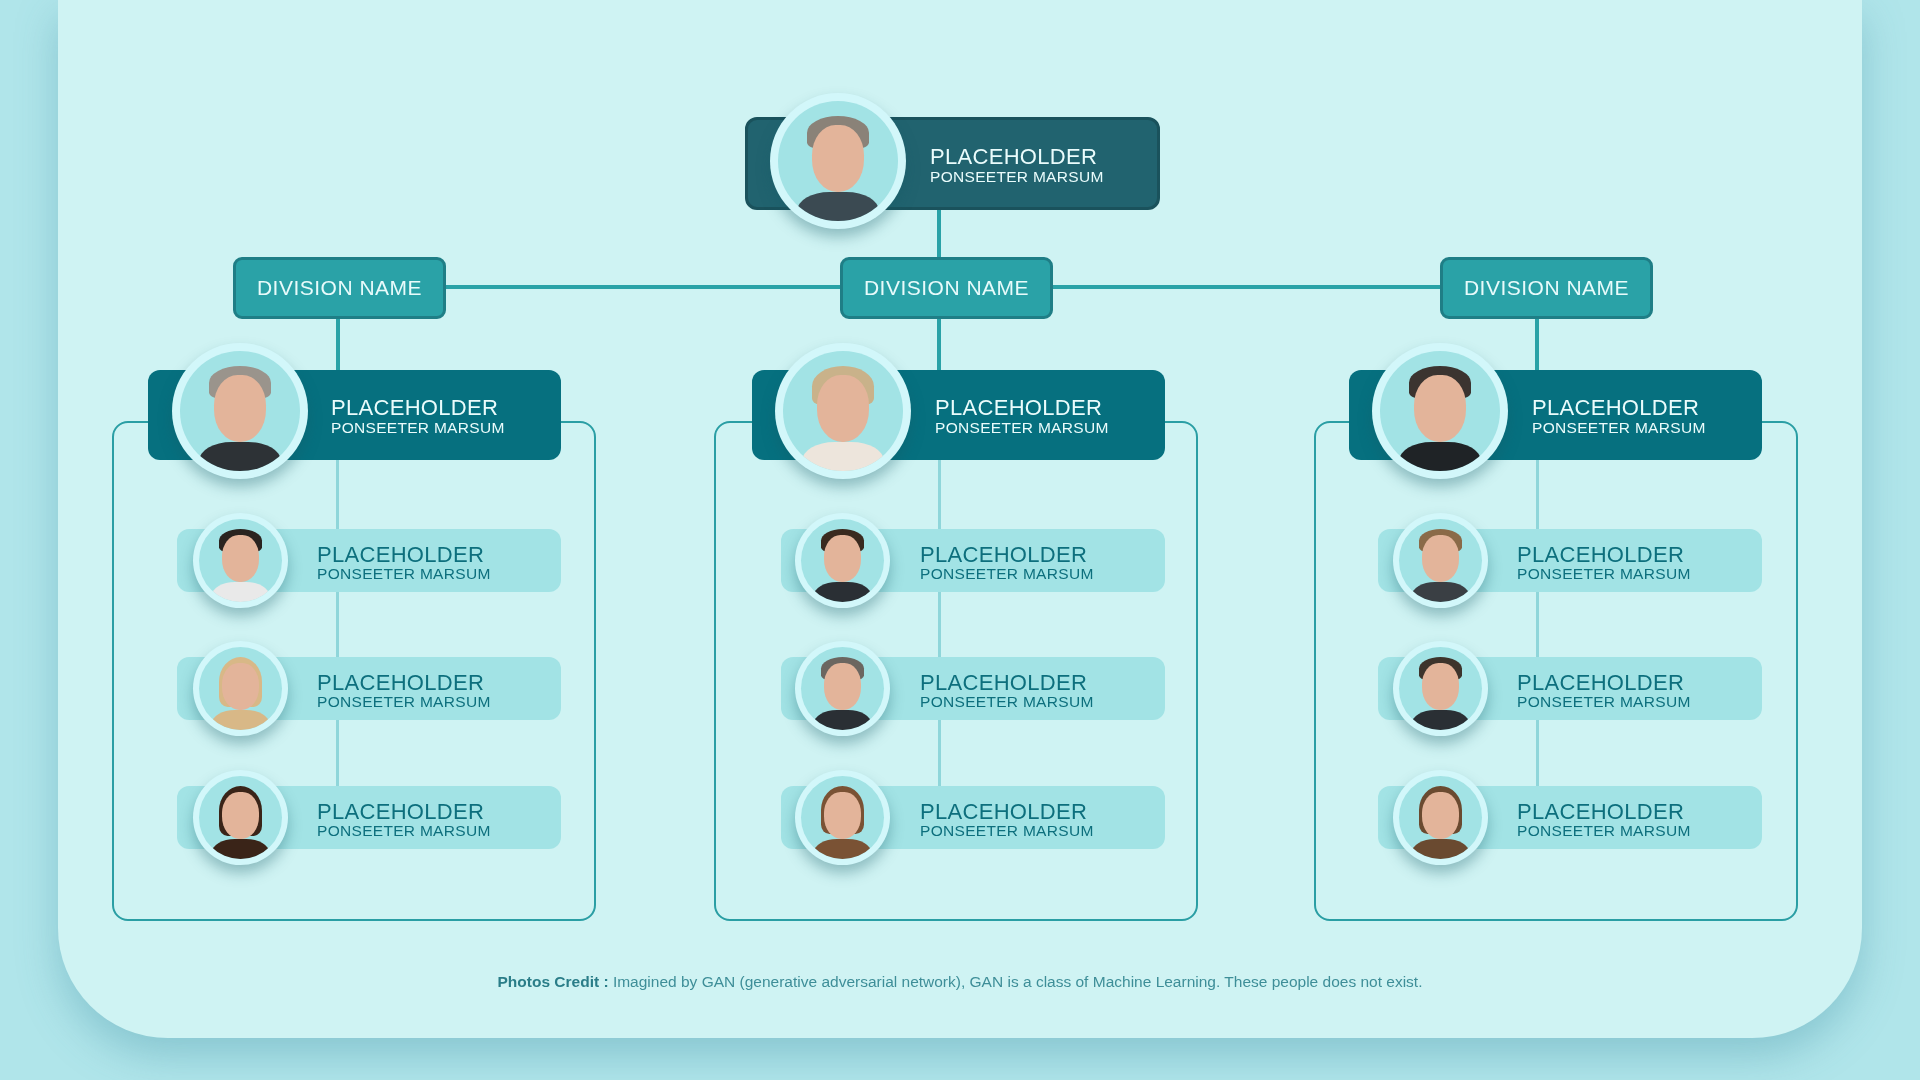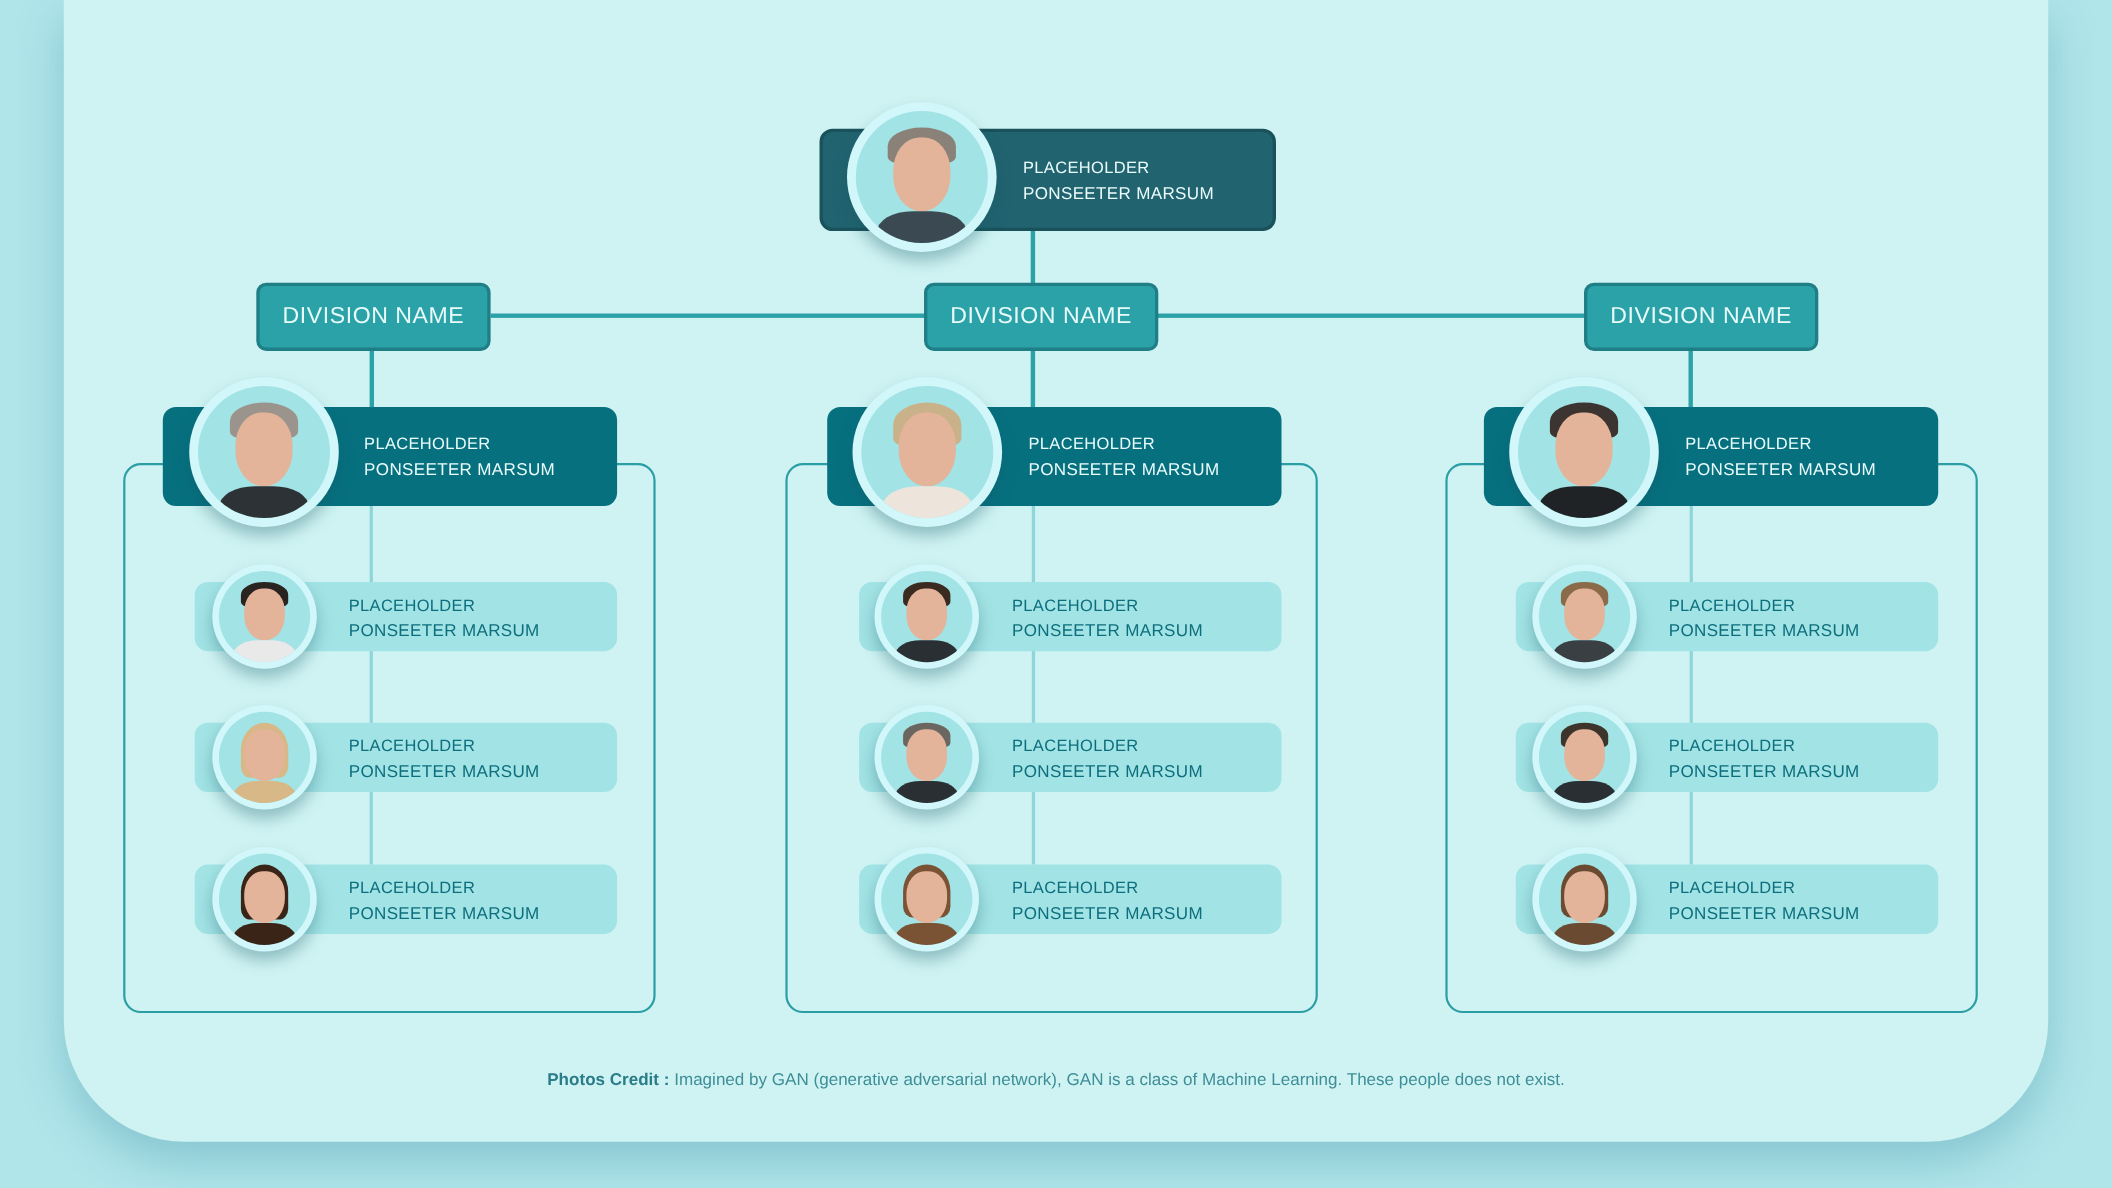--- a/index.html
+++ b/index.html
@@ -53,21 +53,21 @@
   }
   .hair {
     position:absolute; left:24%; top:12%; width:52%; height:28%;
     border-radius:50% 50% 20% 20%;
   }
   .body {
     position:absolute; left:16%; top:76%; width:68%; height:40%;
     border-radius:40% 40% 0 0; background:#3b4a52;
   }
   .txt { position:absolute; }
-  .title-lg { font-size:15px; letter-spacing:0.3px; }
+  .title-lg { font-size:22px; letter-spacing:0.3px; }
   .sub-lg { font-size:15.5px; letter-spacing:0.3px; }
   .light { color:#eafcfc; }
   .dark { color:#0d6f7d; }
   .credit {
     position:absolute; top:973px; left:0; width:1920px; text-align:center;
     font-size:15.5px; color:#3e8e98;
   }
   .credit b { color:#2a7d88; }
 </style>
 </head>

